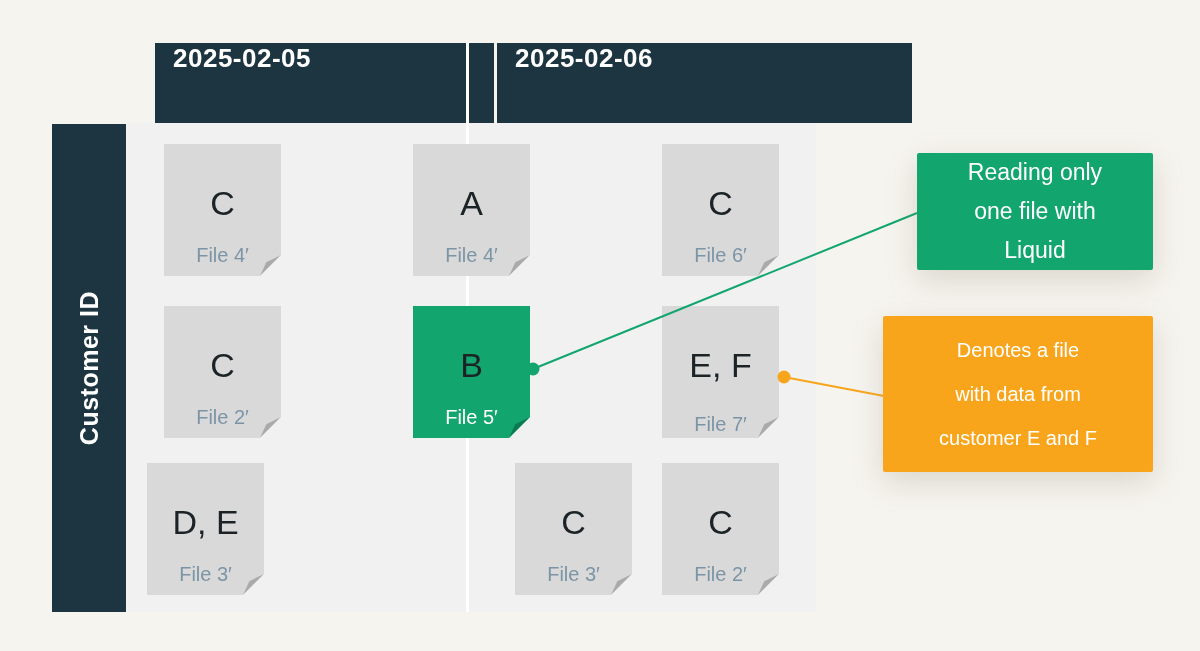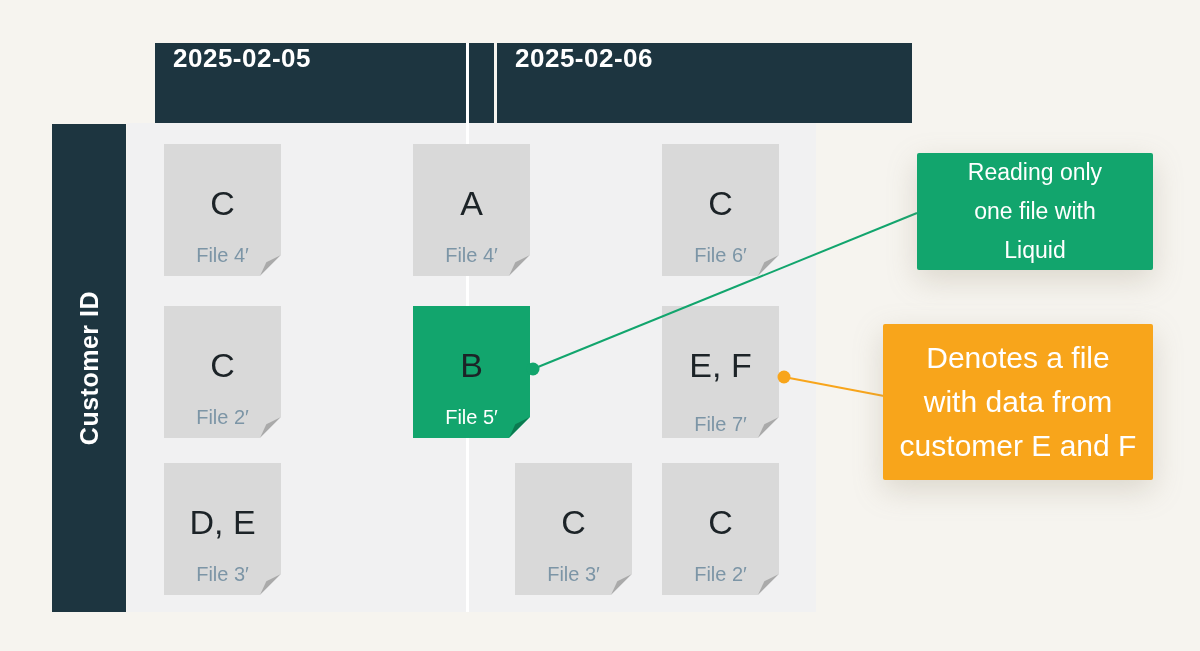--- a/index.html
+++ b/index.html
@@ -72,21 +72,21 @@
     position:absolute;right:0;bottom:0;width:21px;height:21px;
     background:var(--curl-gray);
     clip-path:polygon(0 100%,100% 0,30% 34%);
   }
   .file.green{background:var(--green);}
   .file.green .flabel{color:#ffffff;}
   .file.green .curl{background:var(--green-dark);}
 
   .f1{left:164px;top:144px;}
   .f2{left:164px;top:306px;}
-  .f3{left:164px;top:463px;}
+  .f3{left:147px;top:463px;}
   .f4{left:413px;top:144px;}
   .f5{left:413px;top:306px;}
   .f6{left:662px;top:144px;}
   .f7{left:662px;top:306px;gap:31px;}
   .f8{left:515px;top:463px;}
   .f9{left:662px;top:463px;}
 
   
   .overlay{position:absolute;left:0;top:0;width:1200px;height:651px;z-index:3;pointer-events:none;}
 
@@ -96,22 +96,22 @@
     display:flex;align-items:center;justify-content:center;
     text-align:center;font-weight:500;white-space:pre-line;
     border-radius:2px;box-sizing:border-box;
     box-shadow:0 10px 30px rgba(150,140,115,.28);
   }
   .callout.green-box{
     left:917px;top:153px;width:236px;height:117px;
     background:var(--green);font-size:23px;line-height:39px;
   }
   .callout.orange-box{
-    left:883px;top:324px;width:270px;height:156px;
-    background:var(--orange);font-size:30px;line-height:44px;
+    left:883px;top:316px;width:270px;height:156px;
+    background:var(--orange);font-size:20px;line-height:44px;
   }
 </style>
 </head>
 <body>
 
 <div class="canvas">
 
   <div class="col-header c1">
     <span>2025-02-05</span>
   </div>

